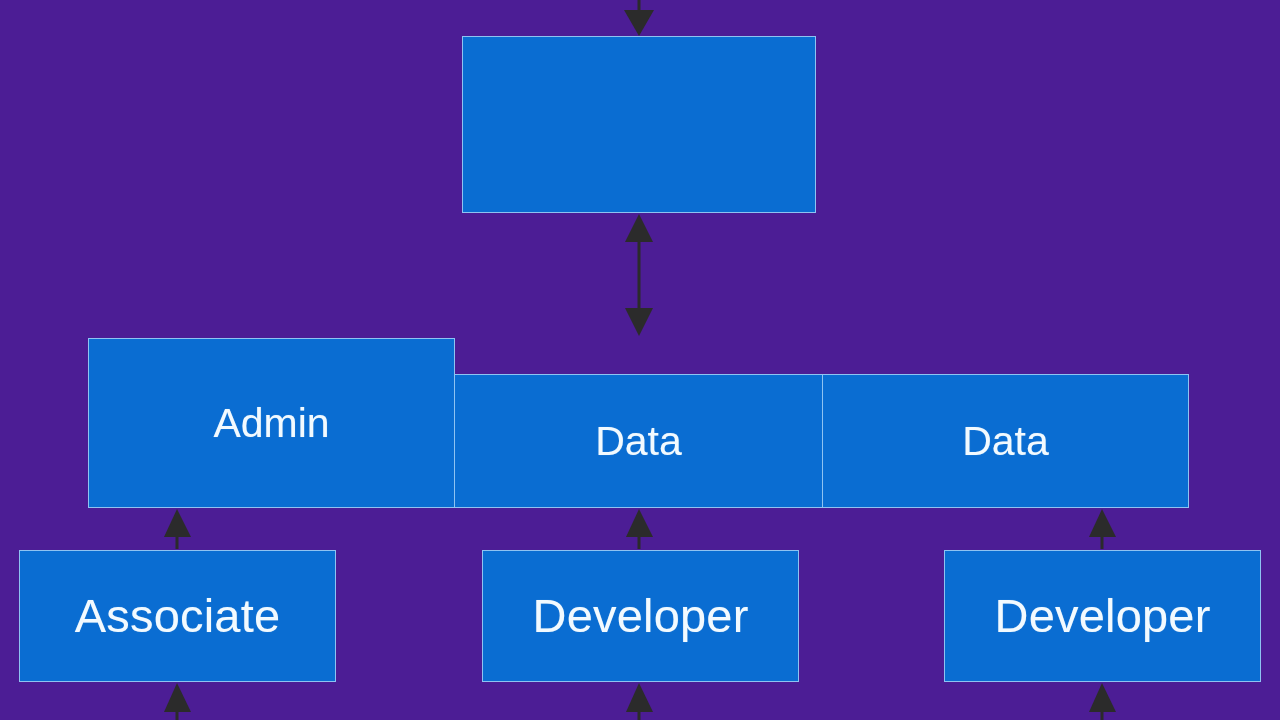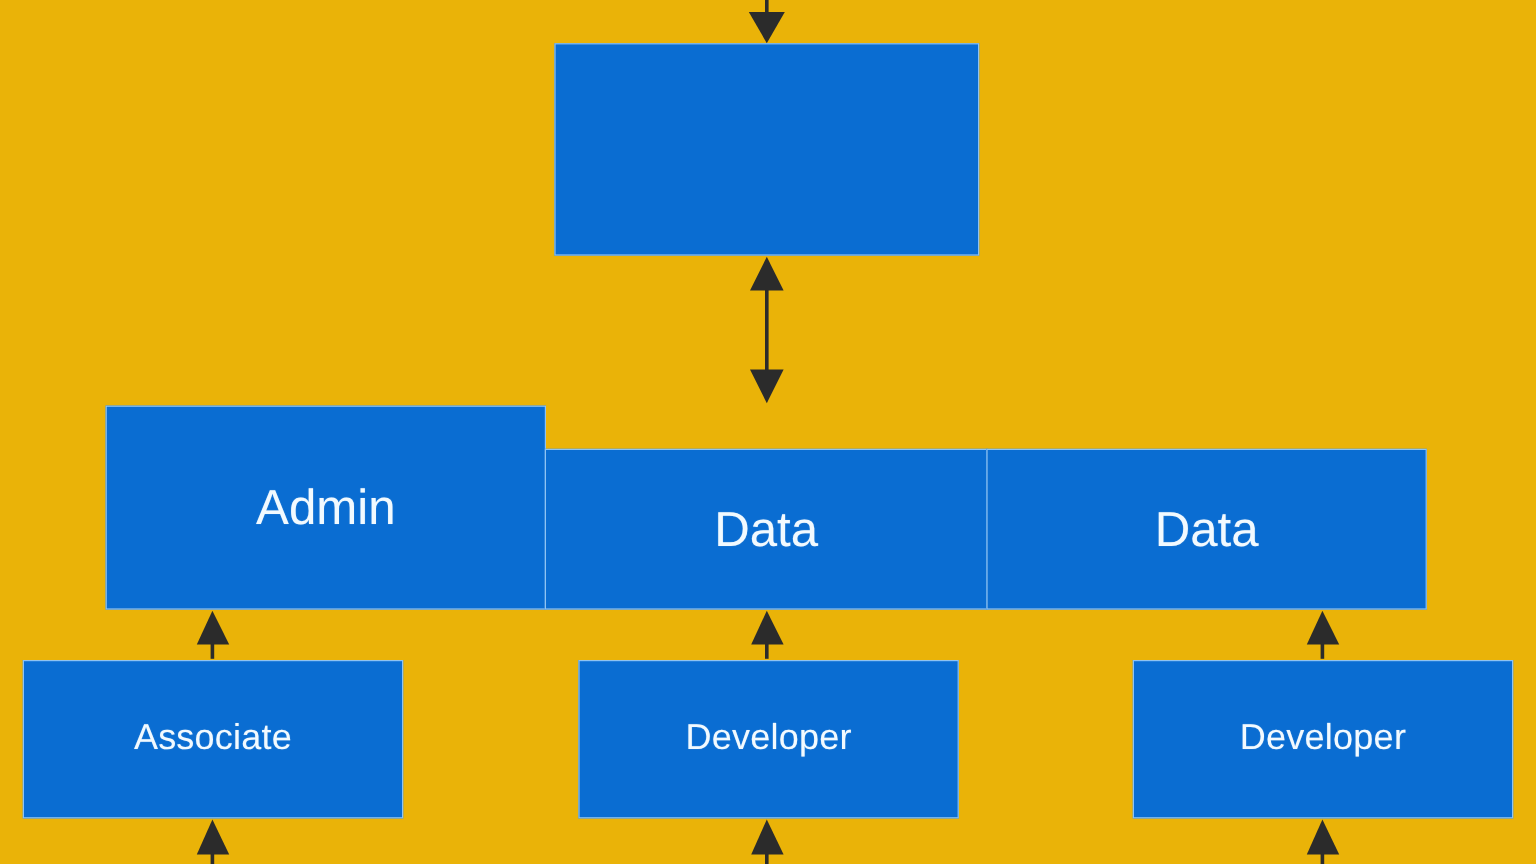--- a/index.html
+++ b/index.html
@@ -10,32 +10,32 @@
     overflow: hidden;
   }
   body {
     background: #e2e2e2;
     font-family: "Liberation Sans", sans-serif;
   }
   #stage {
     position: relative;
     width: 1280px;
     height: 720px;
-    background: #eab308;
+    background: #4c1d95;
   }
   .node {
     position: absolute;
     background: #0a6dd2;
     border: 1px solid #8fc3f2;
     box-sizing: border-box;
     display: flex;
     align-items: center;
     justify-content: center;
     color: #f2faff;
-    font-size: 30px;
+    font-size: 47px;
     font-weight: 400;
     letter-spacing: 0.2px;
     text-shadow: 0 0 1px rgba(255,255,255,0.35);
     line-height: 1;
     user-select: none;
   }
   .node.blank { color: transparent; }
   
   .node .label { display: block; transform: translateY(-1px); }
 

